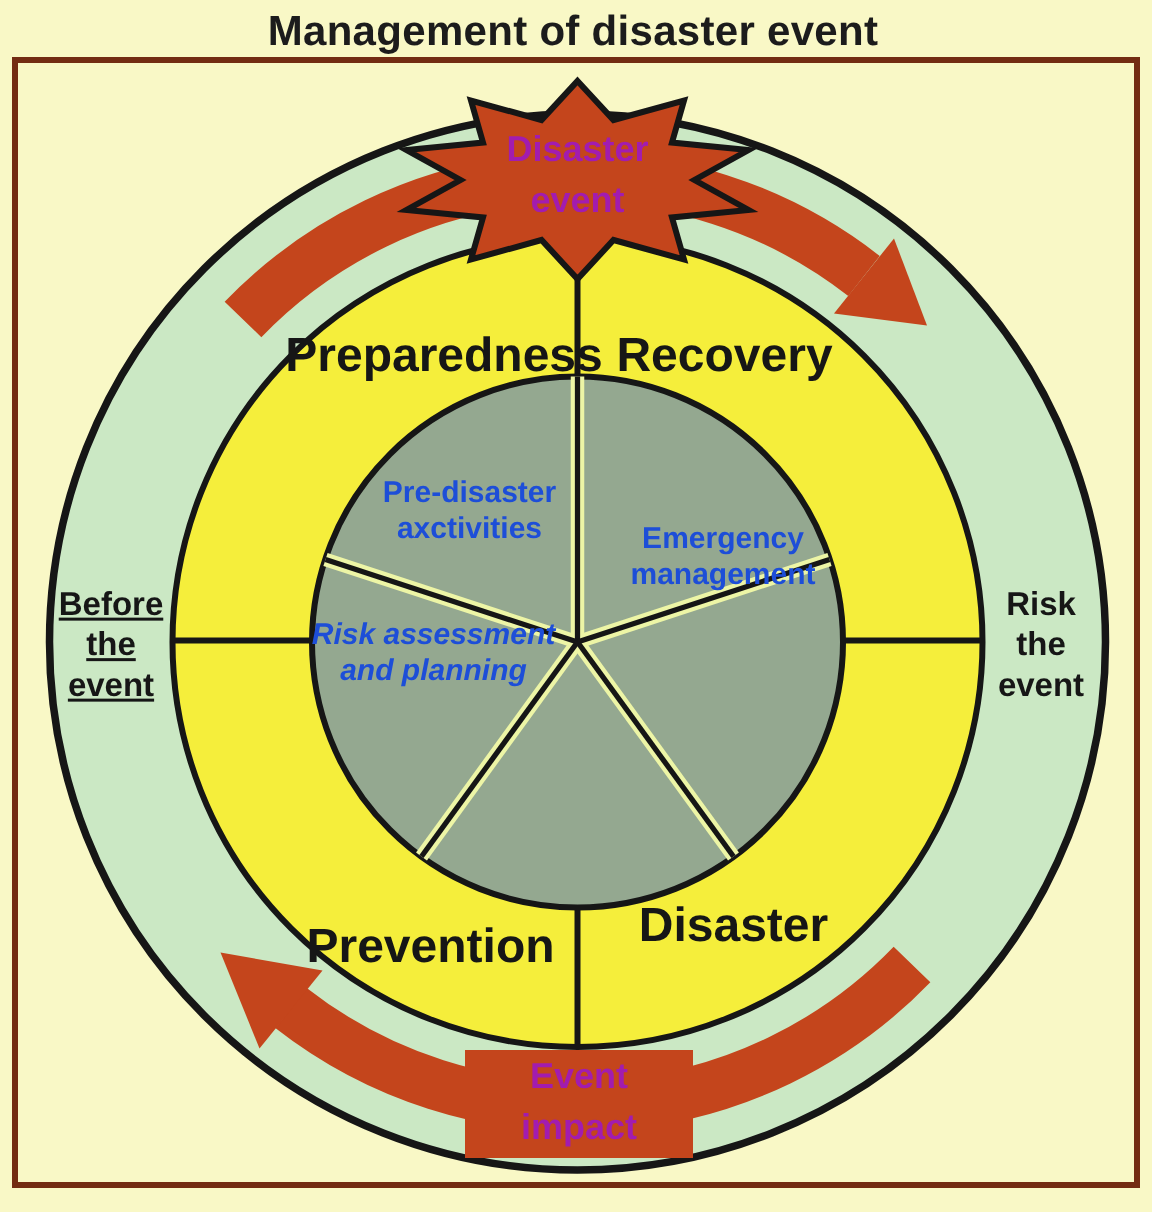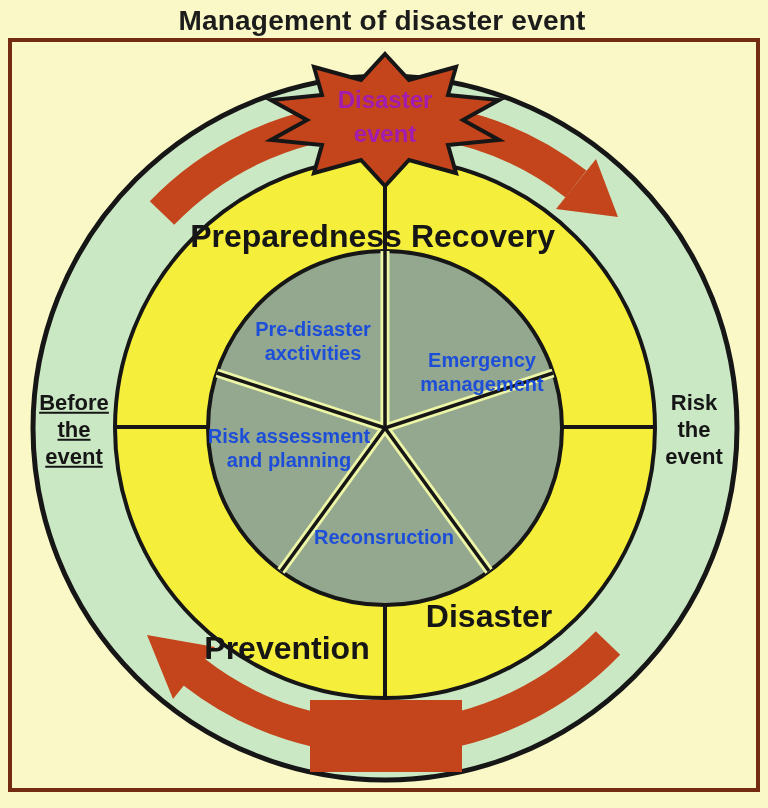--- a/index.html
+++ b/index.html
@@ -72,25 +72,25 @@
 
     <rect x="310" y="700" width="152" height="72" fill="#c4451c"></rect>
   </svg>
 
   <div class="lbl title" style="left:382px;top:21px;">Management of disaster event</div>
 
   <div class="lbl redlbl" style="left:385px;top:117px;width:140px;">Disaster event</div>
 
   <div class="lbl quadrant" style="left:296px;top:237px;">Preparedness</div>
   <div class="lbl quadrant" style="left:483px;top:237px;">Recovery</div>
-  <div class="lbl quadrant" style="left:287px;top:649px;">Prevention</div>
+  <div class="lbl quadrant" style="left:287px;top:631px;">Prevention</div>
   <div class="lbl quadrant" style="left:489px;top:617px;">Disaster</div>
 
   <div class="lbl ringlbl" style="left:74px;top:430px;width:90px;text-decoration:underline;">Before the event</div>
   <div class="lbl ringlbl" style="left:694px;top:430px;width:82px;">Risk the event</div>
 
   <div class="lbl seglbl" style="left:313px;top:341px;width:175px;">Pre-disaster axctivities</div>
   <div class="lbl seglbl" style="left:482px;top:344px;width:150px;margin-top:28px;">Emergency management</div>
-  <div class="lbl seglbl" style="left:384px;top:537px;width:200px;white-space:nowrap;">Reconsruction</div>
-  <div class="lbl seglbl" style="left:289px;top:448px;width:185px;">Risk assessment and planning</div>
+  <div class="lbl seglbl" style="left:289px;top:436px;width:185px;font-style:italic;">Risk assessment and planning</div>
 
+  <div class="lbl redlbl" style="left:386px;top:735px;width:120px;">Event impact</div>
 
 </div>
 
 </body></html>

